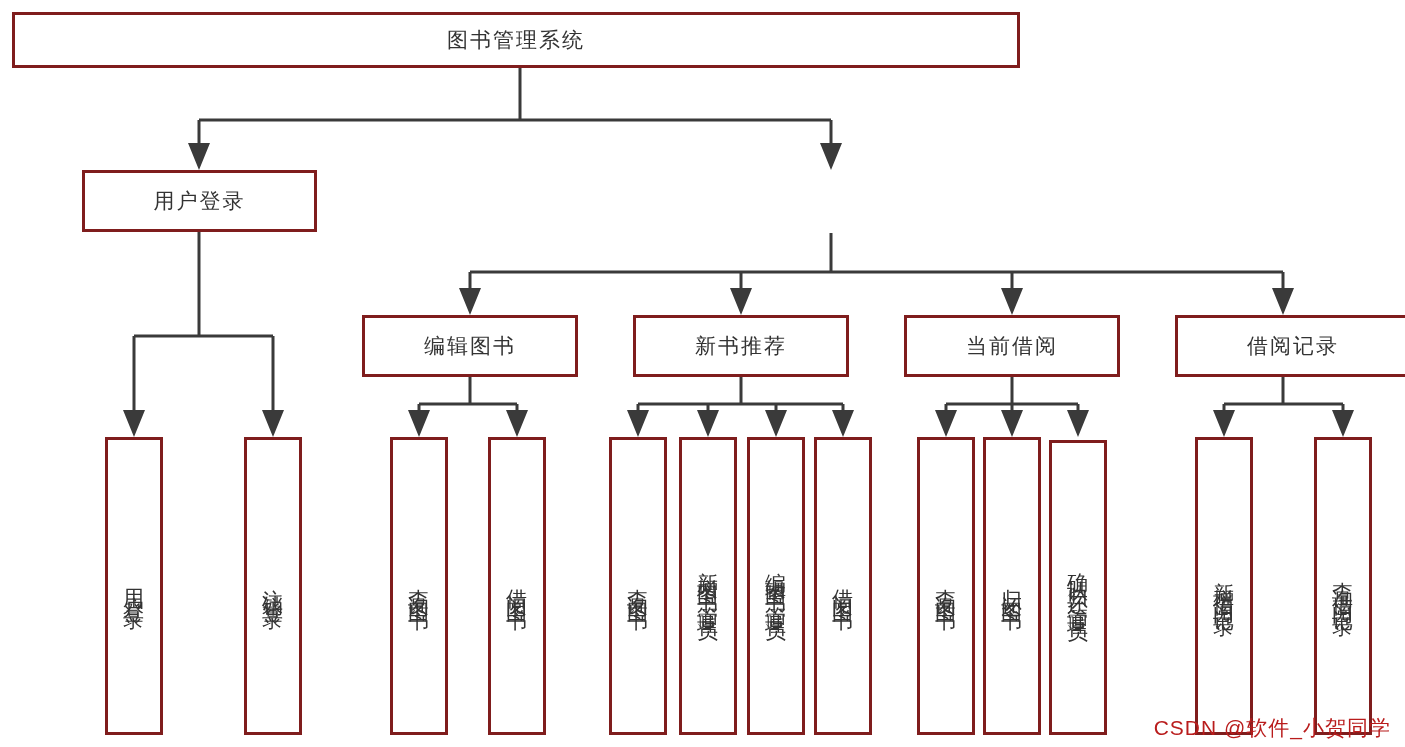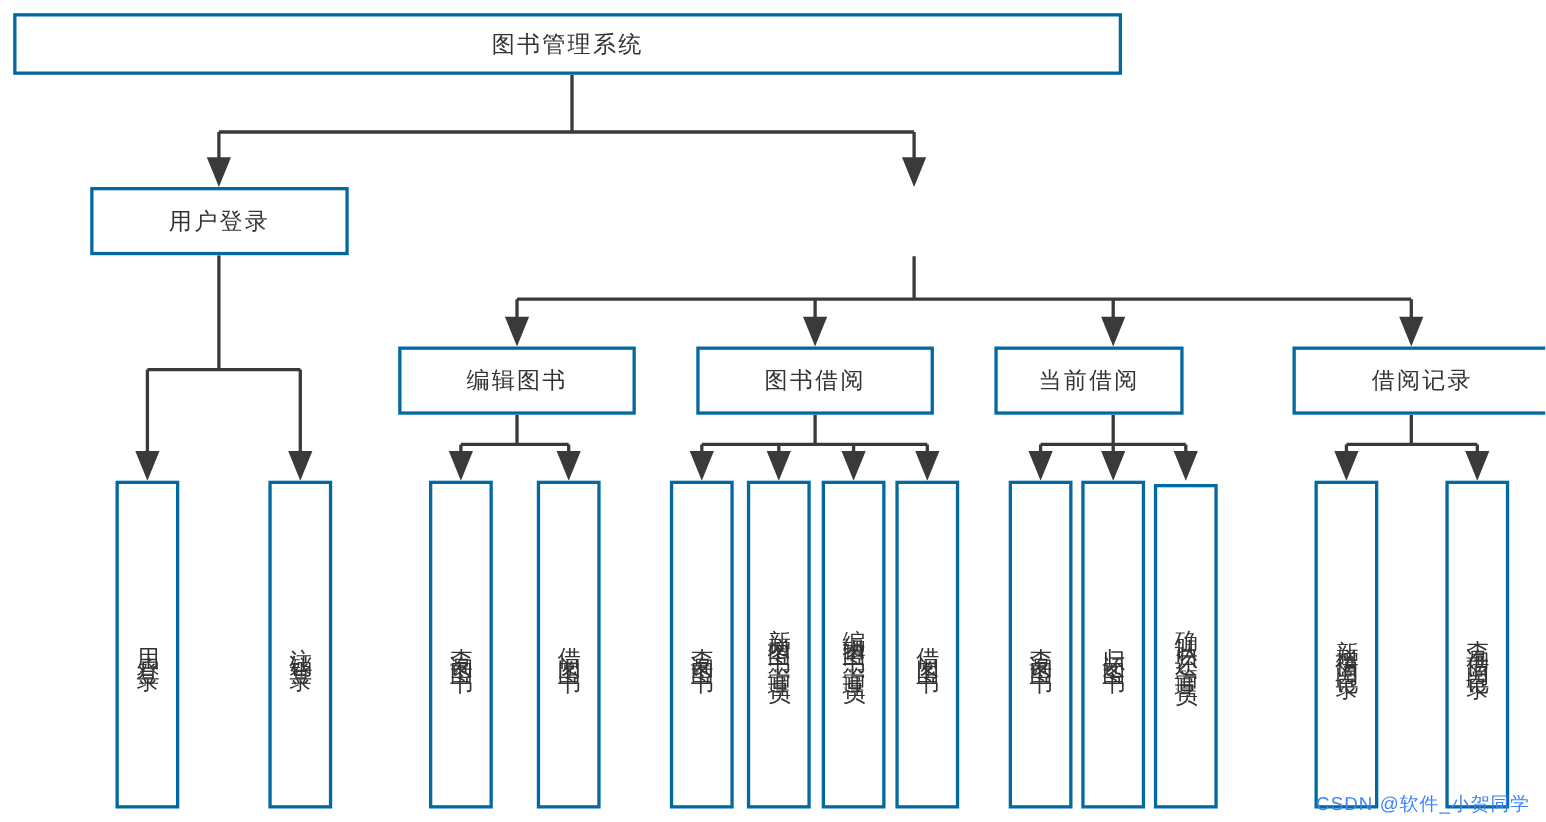--- a/index.html
+++ b/index.html
@@ -1,32 +1,32 @@
 <!DOCTYPE html>
 <html><head>
 <meta charset="utf-8">
 <style>
   html,body{margin:0;padding:0;background:#ffffff;}
   .stage{
     position:relative;width:1405px;height:747px;background:#ffffff;overflow:hidden;
     font-family:"Liberation Sans","DejaVu Sans",sans-serif;color:#333333;
   }
   .box{
-    position:absolute;box-sizing:border-box;border:3px solid #0369a1;background:#ffffff;
+    position:absolute;box-sizing:border-box;border:3px solid #7f1d1d;background:#ffffff;
     display:flex;align-items:center;justify-content:center;
     font-size:21px;letter-spacing:2px;color:#333333;z-index:2;
   }
   .vbox{
     writing-mode:vertical-rl;text-orientation:mixed;
     letter-spacing:7px;line-height:1;
   }
   .connectors{position:absolute;left:0;top:0;z-index:1;}
   .watermark{
     position:absolute;right:14px;bottom:5px;z-index:3;
-    font-size:17px;letter-spacing:1px;color:#3b82f6;
+    font-size:21px;letter-spacing:1px;color:#b91c1c;
   }
 </style>
 </head>
 <body>
 
 <div class="stage">
 
   <svg class="connectors" width="1405" height="747" viewBox="0 0 1405 747">
     <g stroke="#3a3a3a" stroke-width="3" fill="none">
       <path d="M520 68 V121 M199 120 H831 M199 120 V146 M831 120 V146"></path>
@@ -54,22 +54,22 @@
                M1213 410 L1235 410 L1224 437 Z
                M1332 410 L1354 410 L1343 437 Z"></path>
     </g>
   </svg>
 
   <div class="box" style="left:12px;top:12px;width:1008px;height:56px;">图书管理系统</div>
 
   <div class="box" style="left:82px;top:170px;width:235px;height:62px;">用户登录</div>
 
   <div class="box" style="left:362px;top:315px;width:216px;height:62px;">编辑图书</div>
-  <div class="box" style="left:633px;top:315px;width:216px;height:62px;">图书借阅</div>
-  <div class="box" style="left:904px;top:315px;width:172px;height:62px;">当前借阅</div>
+  <div class="box" style="left:633px;top:315px;width:216px;height:62px;">新书推荐</div>
+  <div class="box" style="left:904px;top:315px;width:216px;height:62px;">当前借阅</div>
   <div class="box" style="left:1175px;top:315px;width:236px;height:62px;">借阅记录</div>
 
   <div class="box vbox" style="left:105px;top:437px;width:58px;height:298px;">用户登录</div>
   <div class="box vbox" style="left:244px;top:437px;width:58px;height:298px;">注销登录</div>
 
   <div class="box vbox" style="left:390px;top:437px;width:58px;height:298px;">查询图书</div>
   <div class="box vbox" style="left:488px;top:437px;width:58px;height:298px;">借阅图书</div>
 
   <div class="box vbox" style="left:609px;top:437px;width:58px;height:298px;">查询图书</div>
   <div class="box vbox" style="left:679px;top:437px;width:58px;height:298px;">新增图书（管理员）</div>

